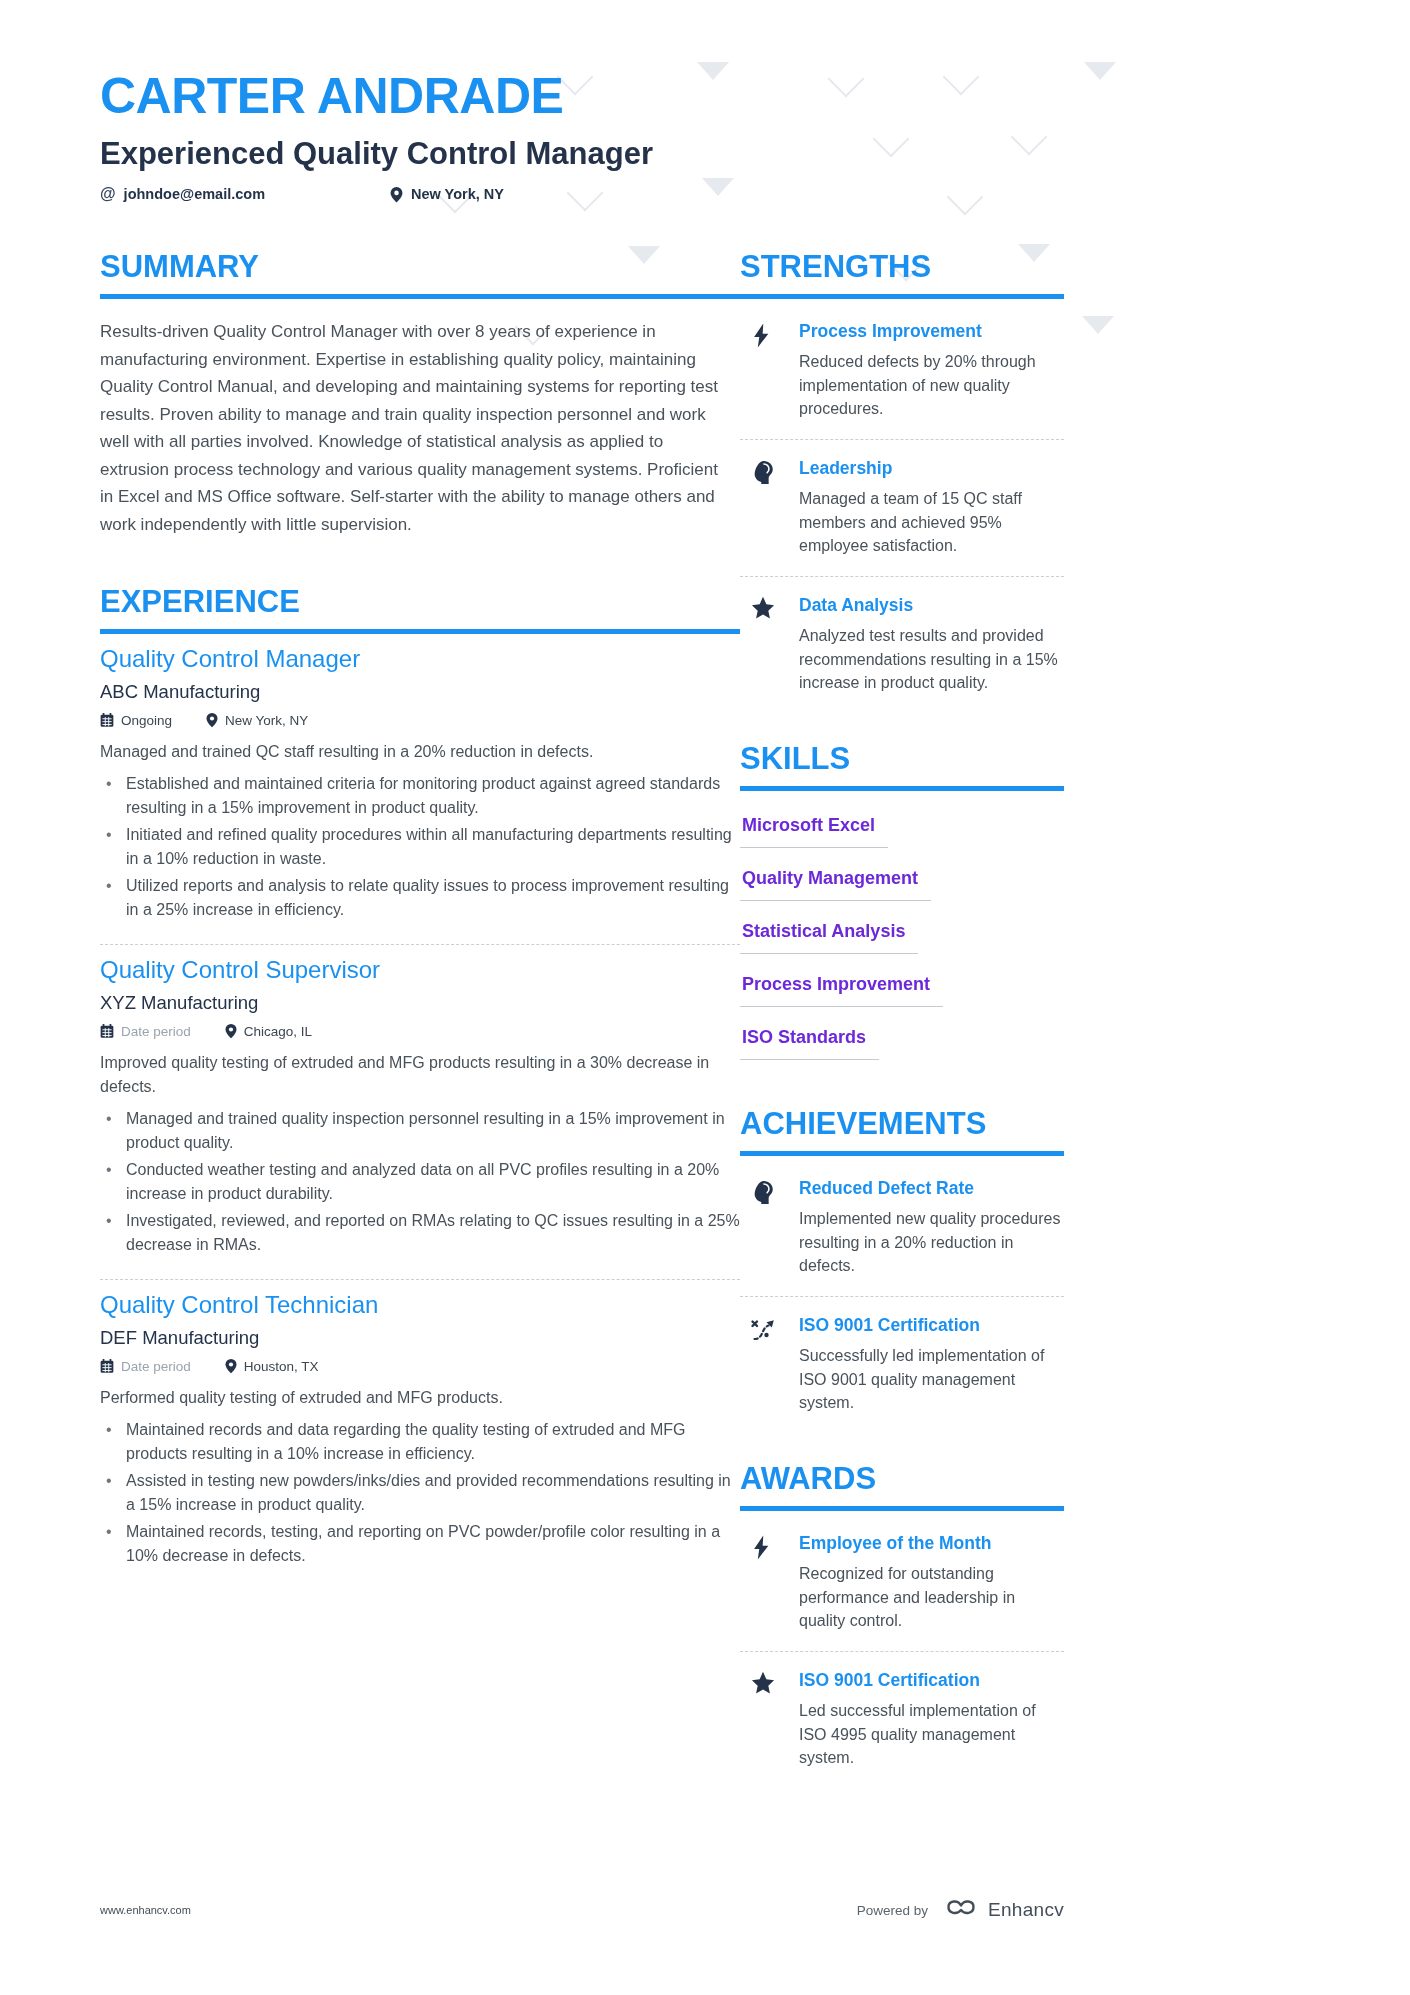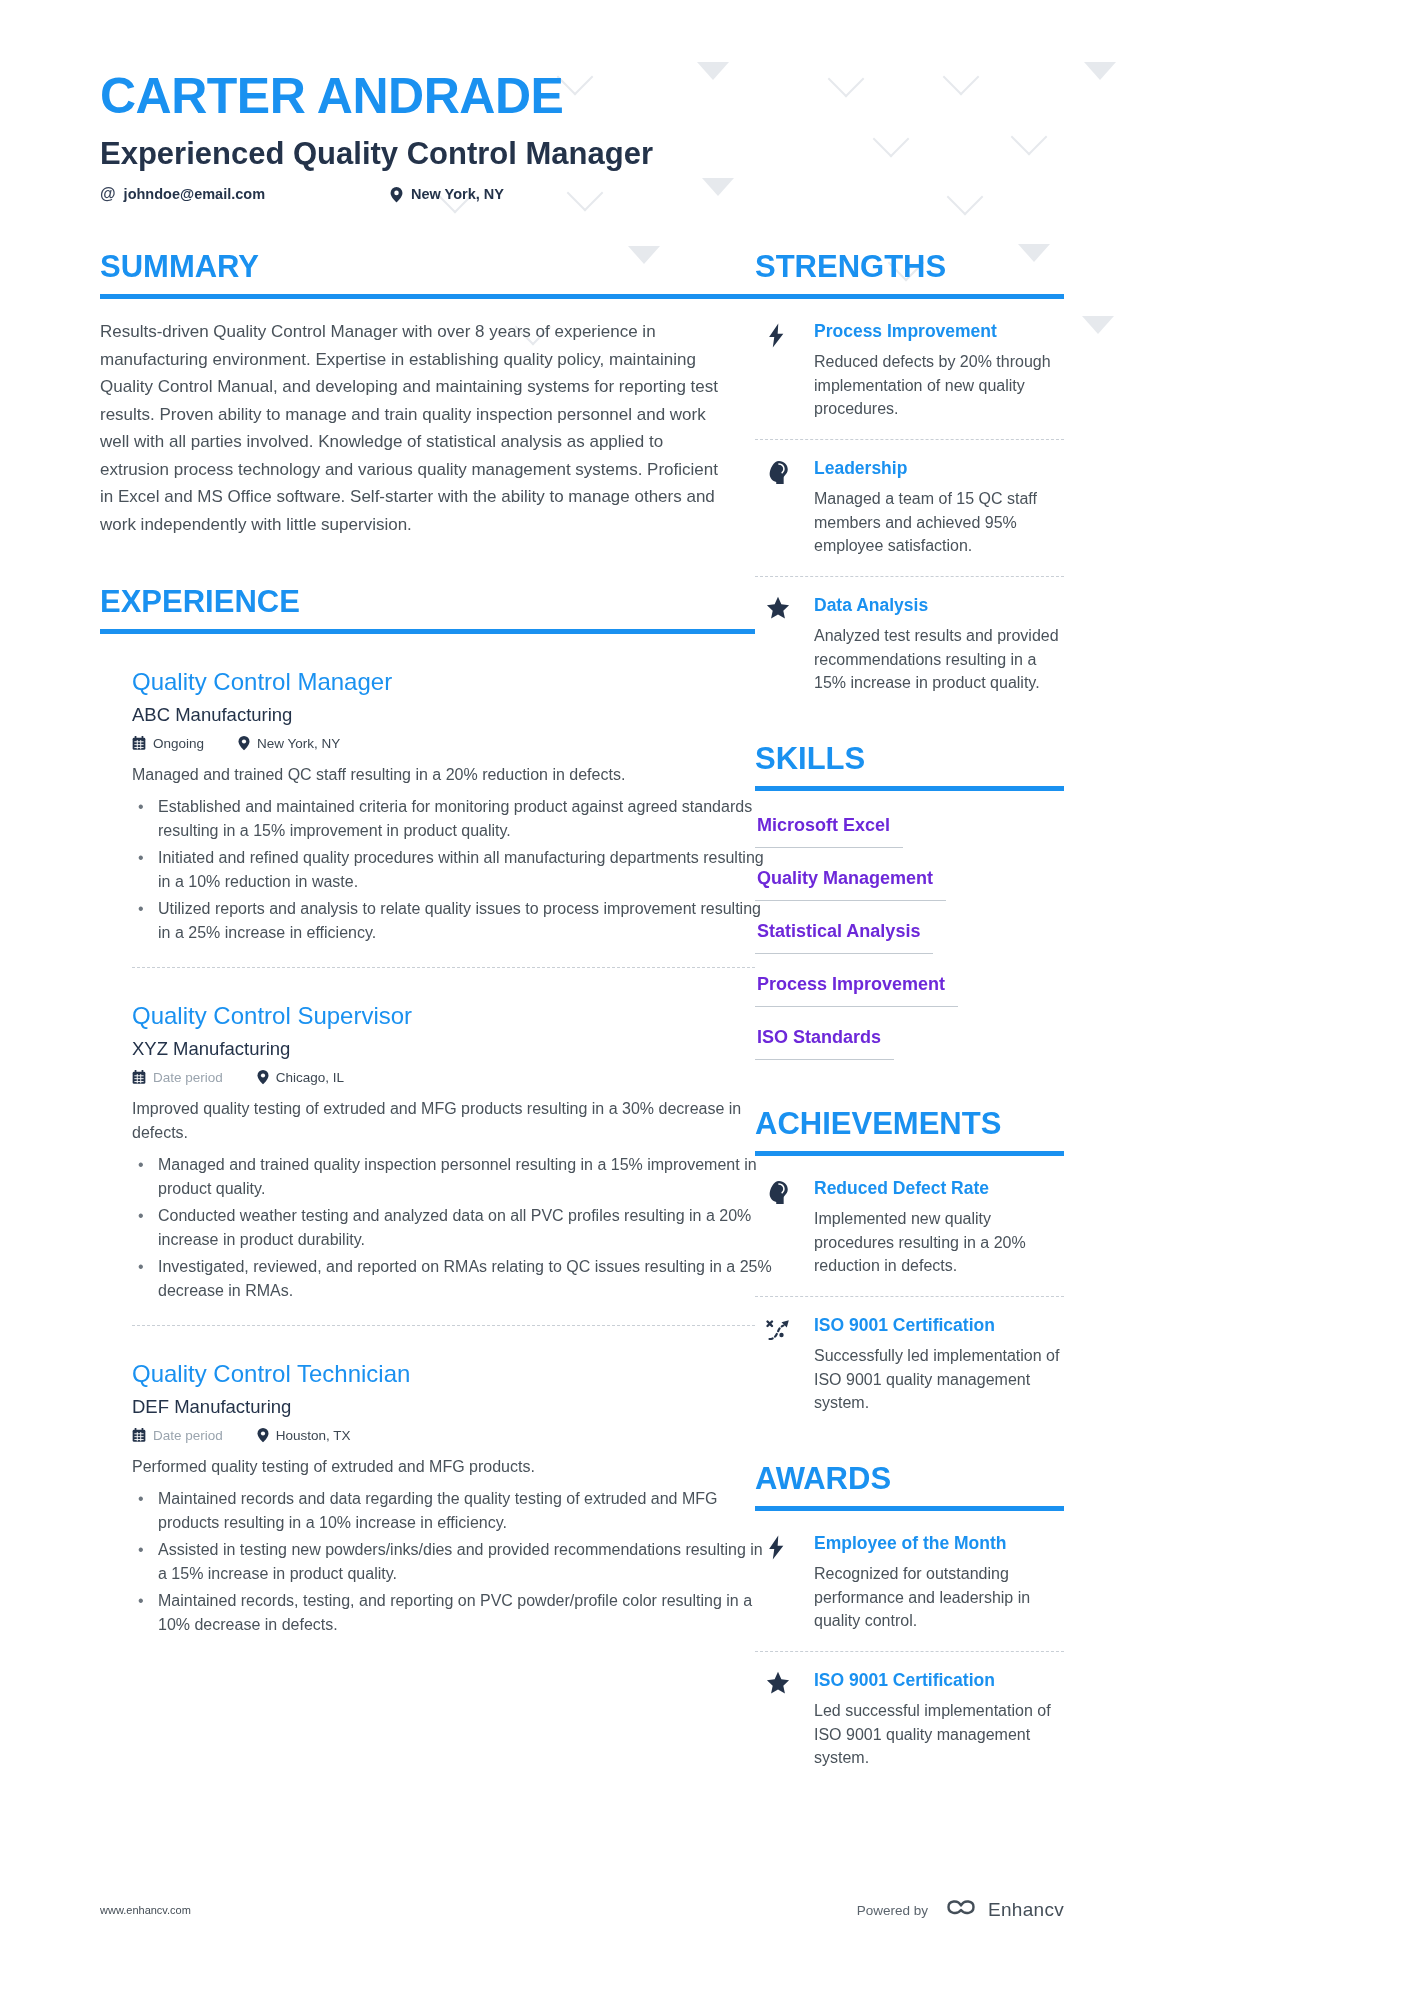--- a/index.html
+++ b/index.html
@@ -26,21 +26,21 @@
   .columns { display:flex; justify-content:space-between; margin-top:46px; }
   .col-left { width:655px; }
   .col-right { width:450px; }
 
   h3.sec { font-size:31px; font-weight:700; color:#1a91f0; letter-spacing:0; }
   .rule { height:5px; background:#1a91f0; margin-top:9px; }
 
   
   .summary-text { margin-top:19px; font-size:17px; line-height:1.62; color:#49525a; width:625px; }
   .experience { margin-top:46px; }
-  .job { padding-top:34px;margin-left:32px; }
+  .job { padding-top:11px; }
   .job + .job { border-top:1px dashed #c9cfd6; margin-top:22px; }
   .job-title { font-size:24px; font-weight:500; color:#1a91f0; }
   .job-company { font-size:18.5px; font-weight:400; color:#24334a; margin-top:8px; }
   .job-meta { display:flex; align-items:center; gap:34px; margin-top:9px; }
   .meta-item { display:flex; align-items:center; gap:7px; font-size:13.5px; font-weight:500; color:#3c4752; }
   .meta-item .muted-txt { color:#9aa4ae; }
   .job-sum { font-size:16px; line-height:1.5; color:#49525a; margin-top:12px; width:630px; }
   .job ul { list-style:none; margin-top:8px; width:640px; }
   .job li { position:relative; padding-left:26px; font-size:16px; line-height:1.5; color:#49525a; margin-top:3px; }
   .job li::before { content:"•"; position:absolute; left:6px; top:0; color:#6d767f; }
@@ -318,21 +318,21 @@
               </div>
             </div>
             <div class="r-item">
               <span class="icon-box">
                 <svg width="26" height="26" viewBox="0 0 24 24">
                     <path d="M12 .8l3.1 6.9 7.1.8-5.3 5 1.5 7.2L12 17l-6.4 3.7 1.5-7.2-5.3-5 7.1-.8z" fill="#24334a"></path>
                   </svg>
               </span>
               <div>
                 <div class="r-item-title">ISO 9001 Certification</div>
-                <div class="r-item-text">Led successful implementation of ISO 9001 quality management system.</div>
+                <div class="r-item-text">Led successful implementation of ISO 4995 quality management system.</div>
               </div>
             </div>
           </div>
         </section>
       </div>
     </div>
   </div>
 
   <div class="footer">
     <span class="site-url">www.enhancv.com</span>

